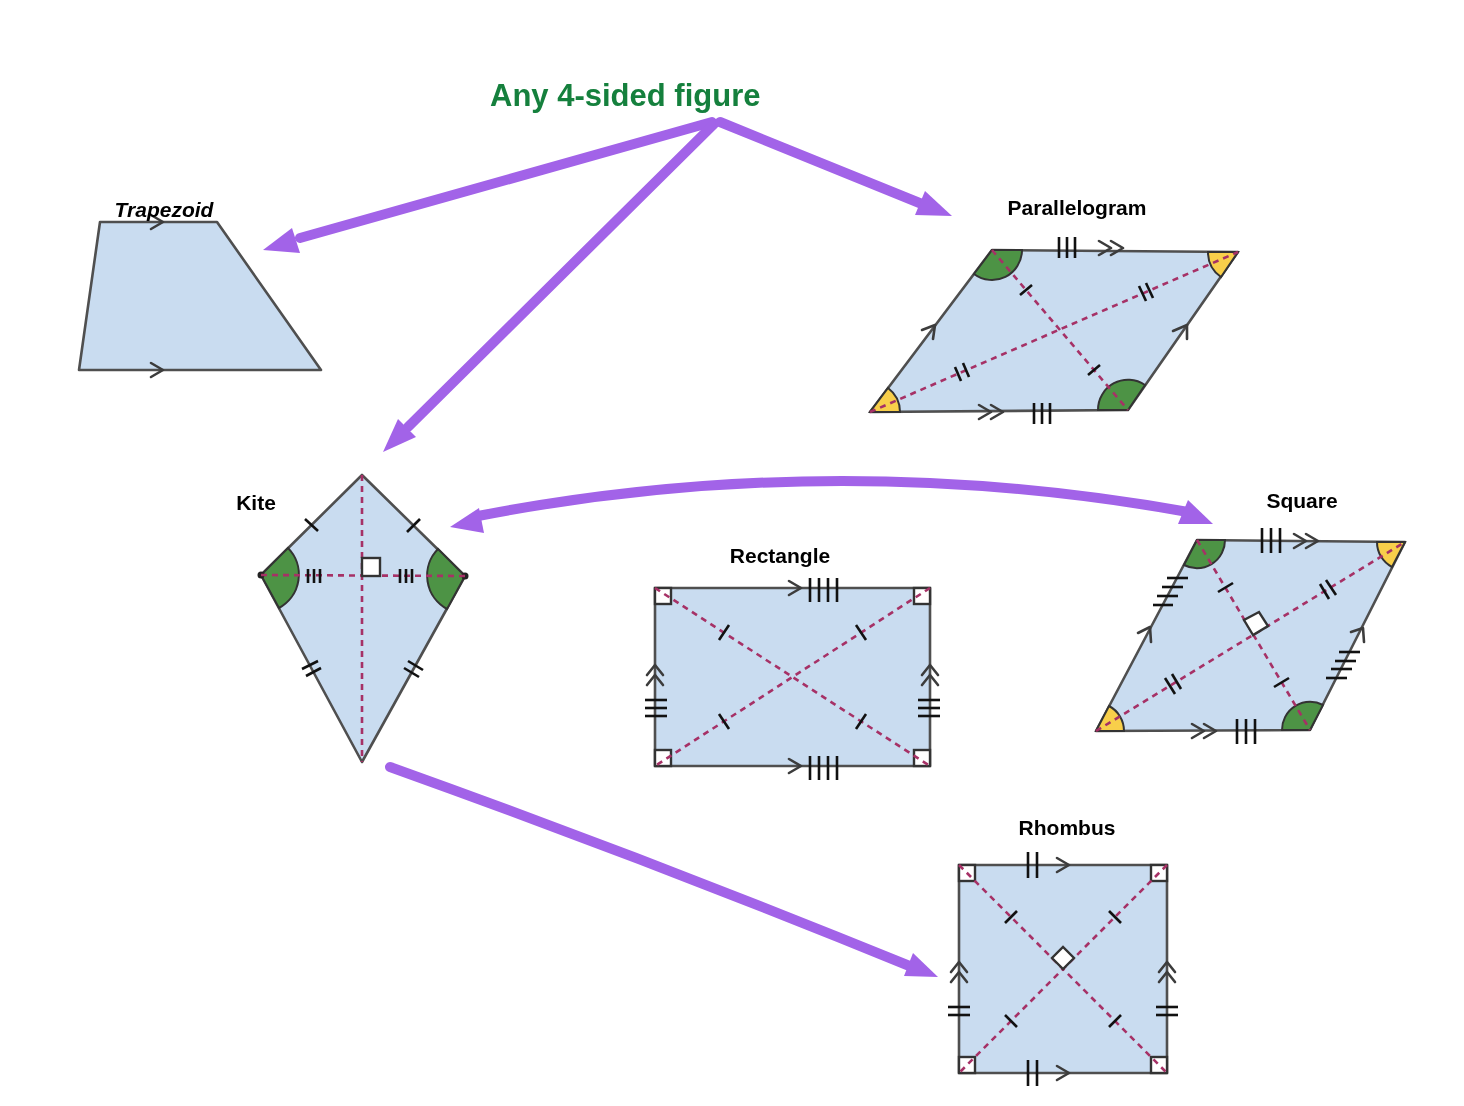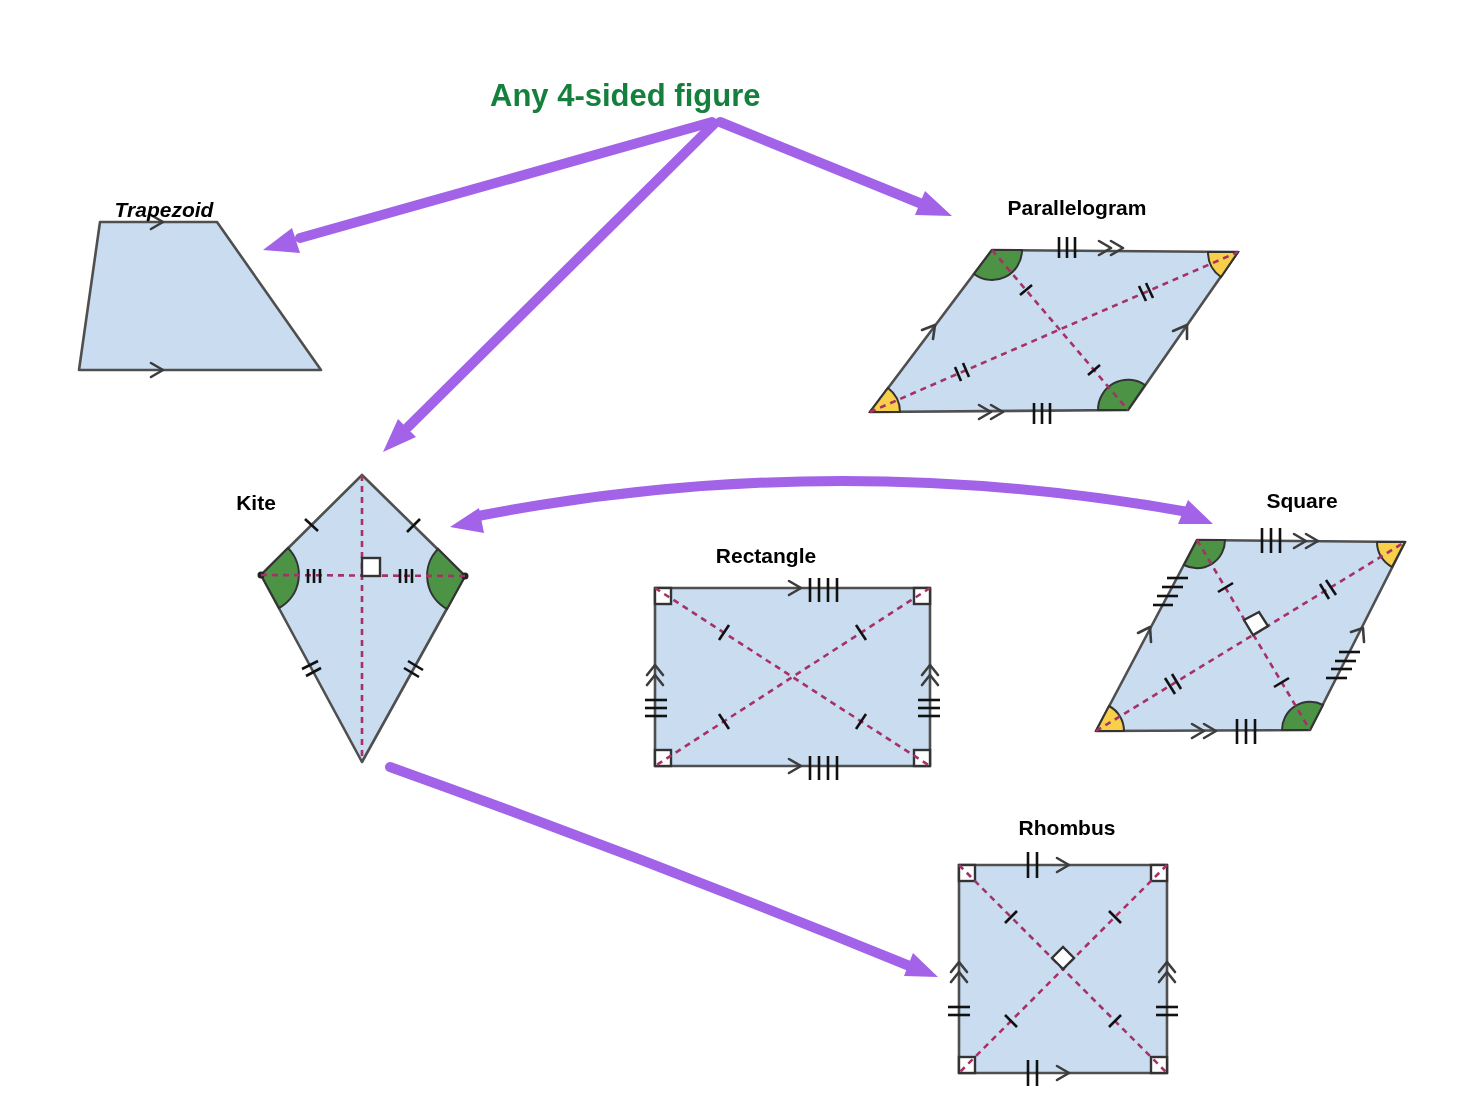--- a/index.html
+++ b/index.html
@@ -239,18 +239,18 @@
   </svg>
 
   <div class="title" style="left:490px;top:62px;width:470px;">Any 4-sided figure</div>
 
   <div class="lbl" style="left:64px;top:198px;width:200px;font-style:italic;">Trapezoid</div>
 
   <div class="lbl" style="left:952px;top:196px;width:250px;">Parallelogram</div>
 
   <div class="lbl" style="left:156px;top:446px;width:200px;margin-top:45px;">Kite</div>
 
-  <div class="lbl" style="left:666px;top:544px;width:200px;">Rectangle</div>
+  <div class="lbl" style="left:680px;top:544px;width:200px;">Rectangle</div>
 
   <div class="lbl" style="left:1202px;top:489px;width:200px;">Square</div>
 
   <div class="lbl" style="left:967px;top:816px;width:200px;">Rhombus</div>
 </div>
 
 </body></html>

